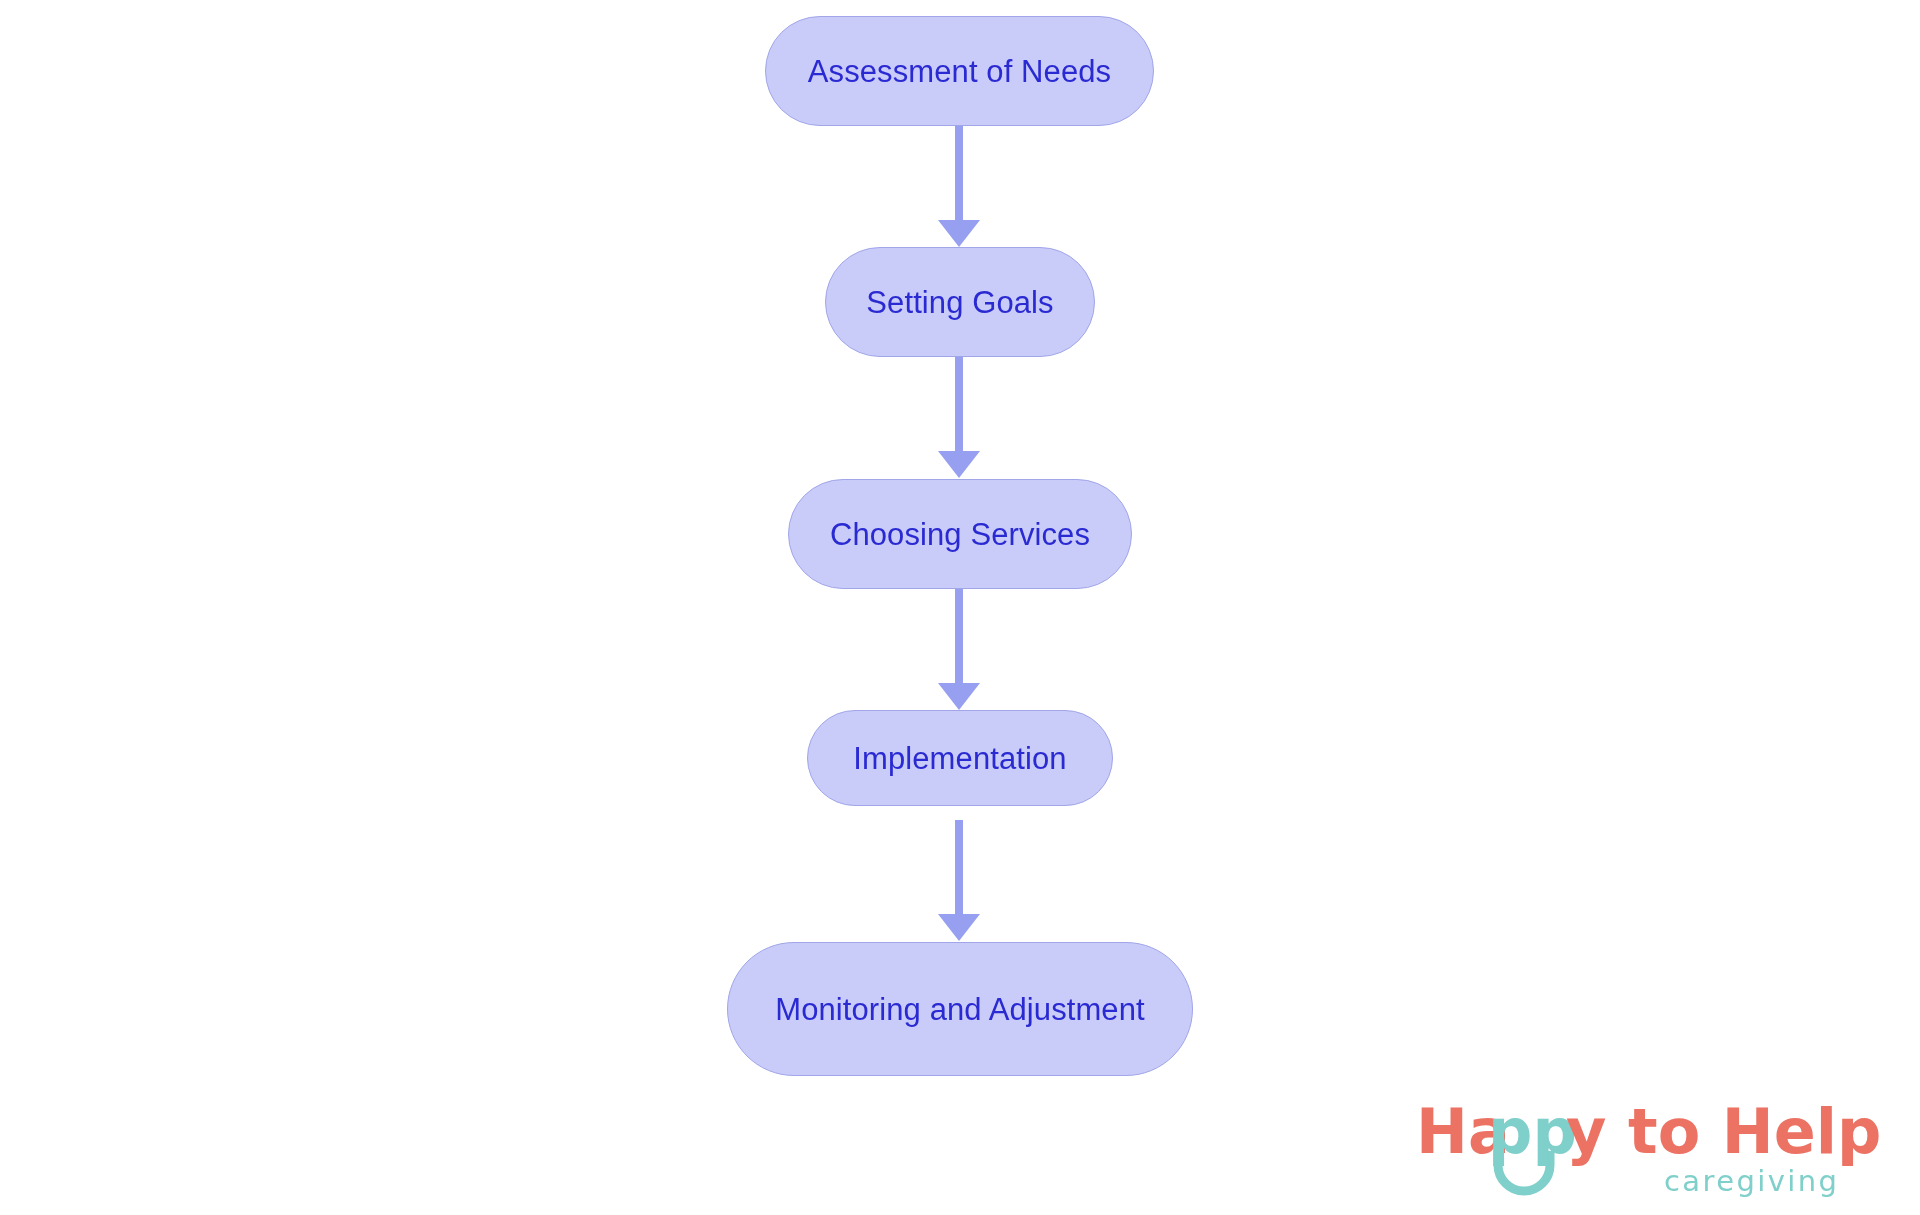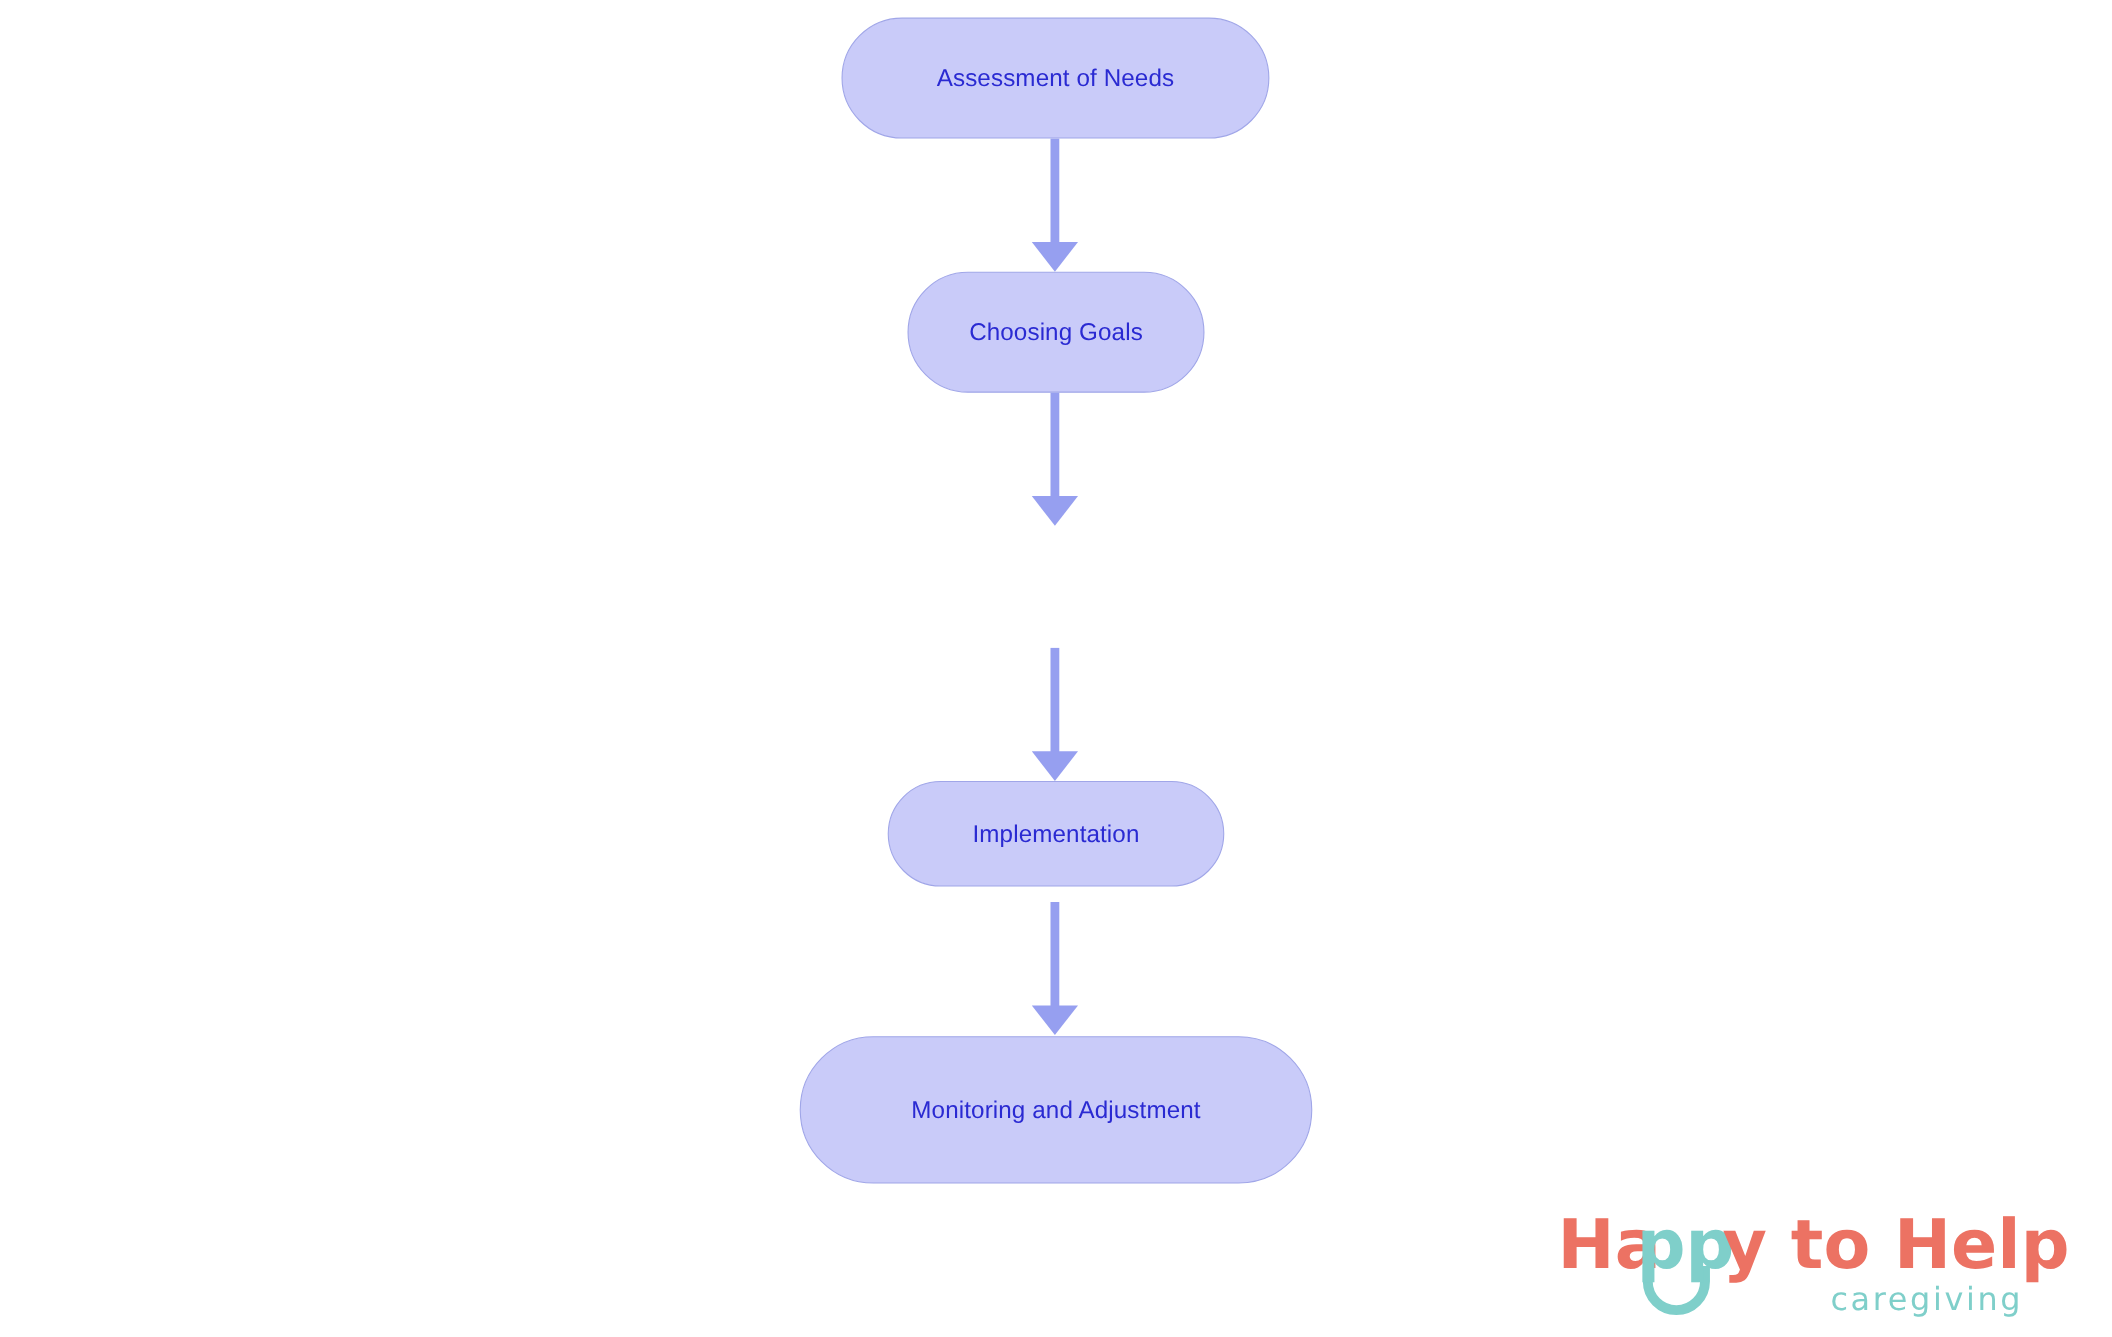--- a/index.html
+++ b/index.html
@@ -42,21 +42,21 @@
     background: #c9cbf9;
     border: 1.6px solid #a0a6e8;
     border-radius: 999px;
     pointer-events: auto;
     cursor: default;
   }
 
   .node-label {
     color: #2a2ad2;
     font-family: "Liberation Sans", sans-serif;
-    font-size: 22px;
+    font-size: 31px;
     font-weight: 400;
     letter-spacing: 0.1px;
     white-space: nowrap;
     line-height: 1;
   }
 
   
   #node-0 { left: 765px; top: 16px;   width: 389px; height: 110px; }
   #node-1 { left: 825px; top: 247px;  width: 270px; height: 110px; }
   #node-2 { left: 788px; top: 479px;  width: 344px; height: 110px; }
@@ -117,26 +117,29 @@
   <div class="flow">
 
     <div class="node" id="node-0">
       <span class="node-label">Assessment of Needs</span>
     </div>
 
     <div class="edge" id="edge-0"></div>
     <div class="arrowhead" id="arrow-0"></div>
 
     <div class="node" id="node-1">
-      <span class="node-label">Choosing Goals</span>
+      <span class="node-label">Setting Goals</span>
     </div>
 
     <div class="edge" id="edge-1"></div>
     <div class="arrowhead" id="arrow-1"></div>
 
+    <div class="node" id="node-2">
+      <span class="node-label">Choosing Services</span>
+    </div>
 
     <div class="edge" id="edge-2"></div>
     <div class="arrowhead" id="arrow-2"></div>
 
     <div class="node" id="node-3">
       <span class="node-label">Implementation</span>
     </div>
 
     <div class="edge" id="edge-3"></div>
     <div class="arrowhead" id="arrow-3"></div>

